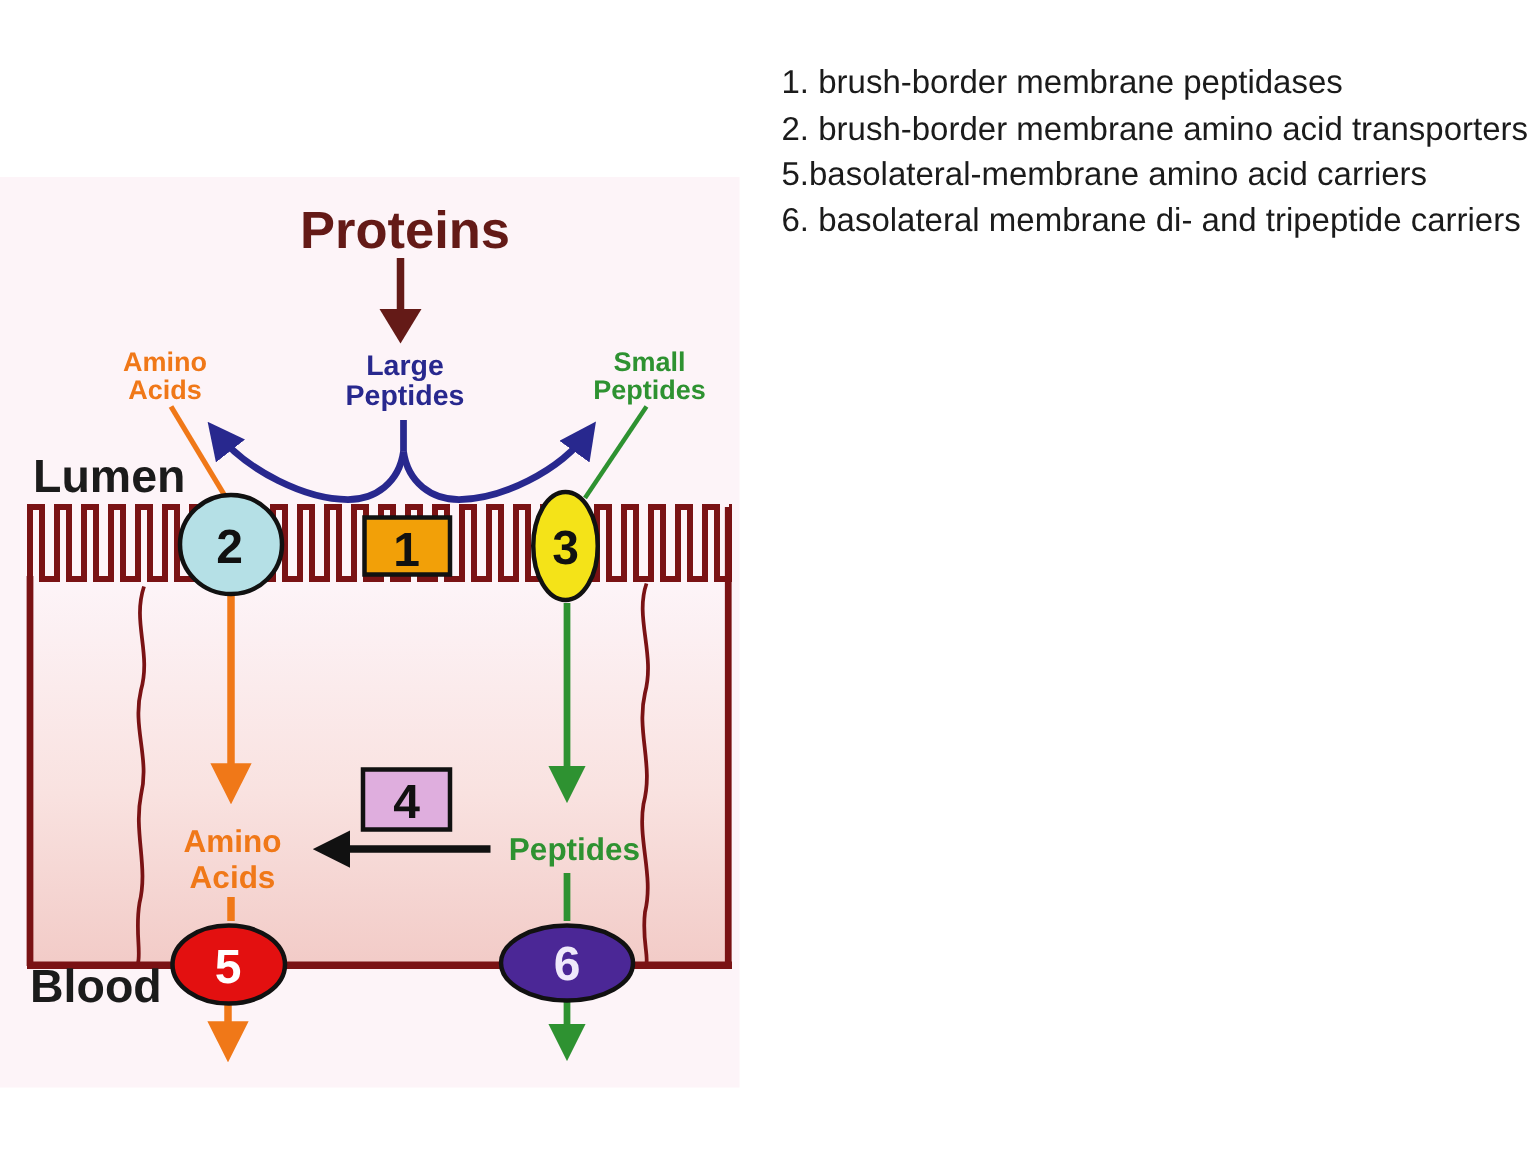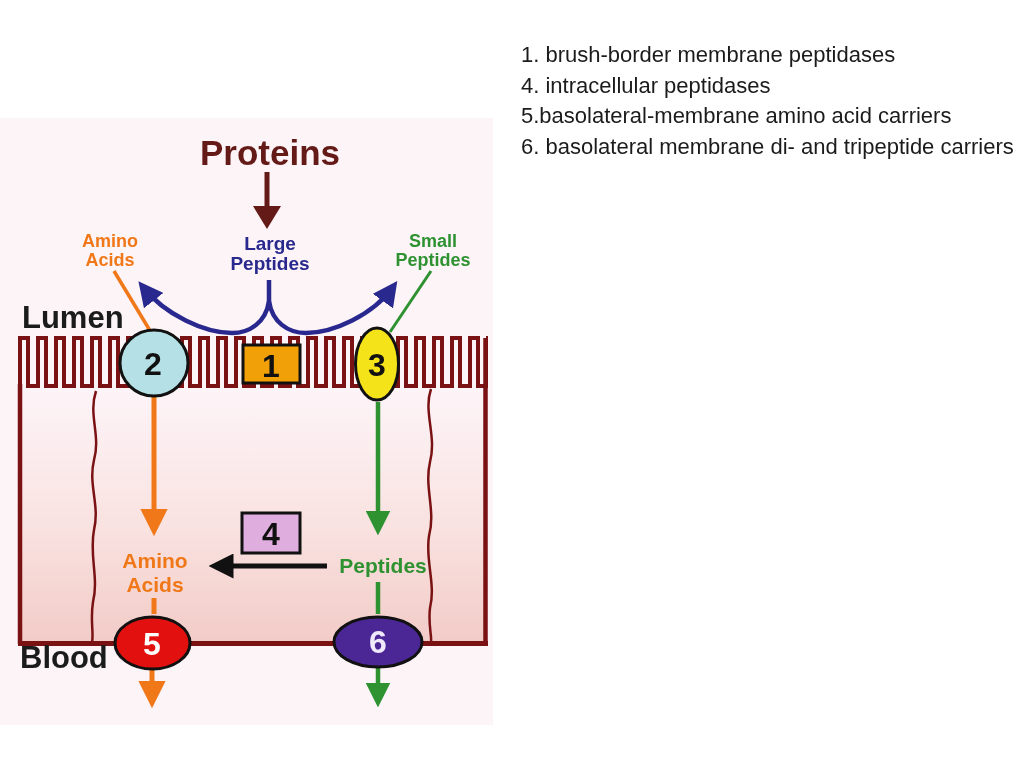--- a/index.html
+++ b/index.html
@@ -100,18 +100,18 @@
     <text x="271" y="377" text-anchor="middle" font-size="32" fill="#111111">1</text>
     <text x="377" y="376" text-anchor="middle" font-size="32" fill="#111111">3</text>
     <text x="271" y="545" text-anchor="middle" font-size="32" fill="#111111">4</text>
     <text x="152" y="655" text-anchor="middle" font-size="32" fill="#ffffff">5</text>
     <text x="378" y="653" text-anchor="middle" font-size="32" fill="#efe9fb">6</text>
   </svg>
   </div>
 
   <div id="legend">
     <div class="legend-item">1. brush-border membrane peptidases</div>
-    <div class="legend-item">4. intracellular peptidases</div>
+    <div class="legend-item">2. brush-border membrane amino acid transporters</div>
     <div class="legend-item">5.basolateral-membrane amino acid carriers</div>
     <div class="legend-item">6. basolateral membrane di- and tripeptide carriers</div>
   </div>
 
 </div>
 
 </body></html>

